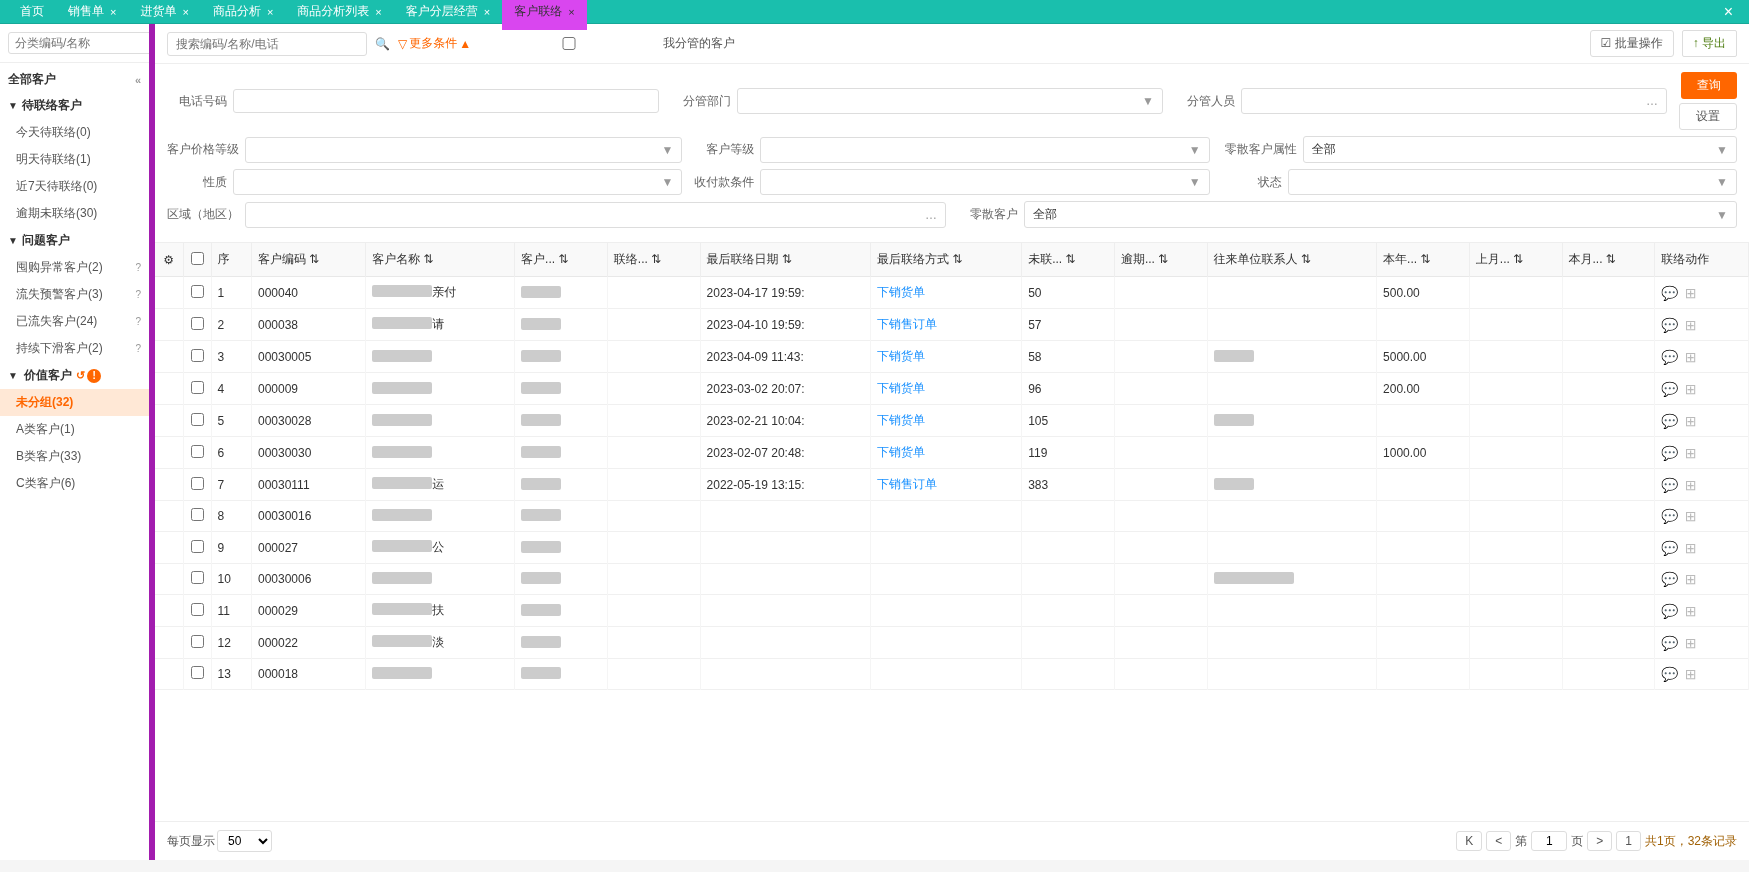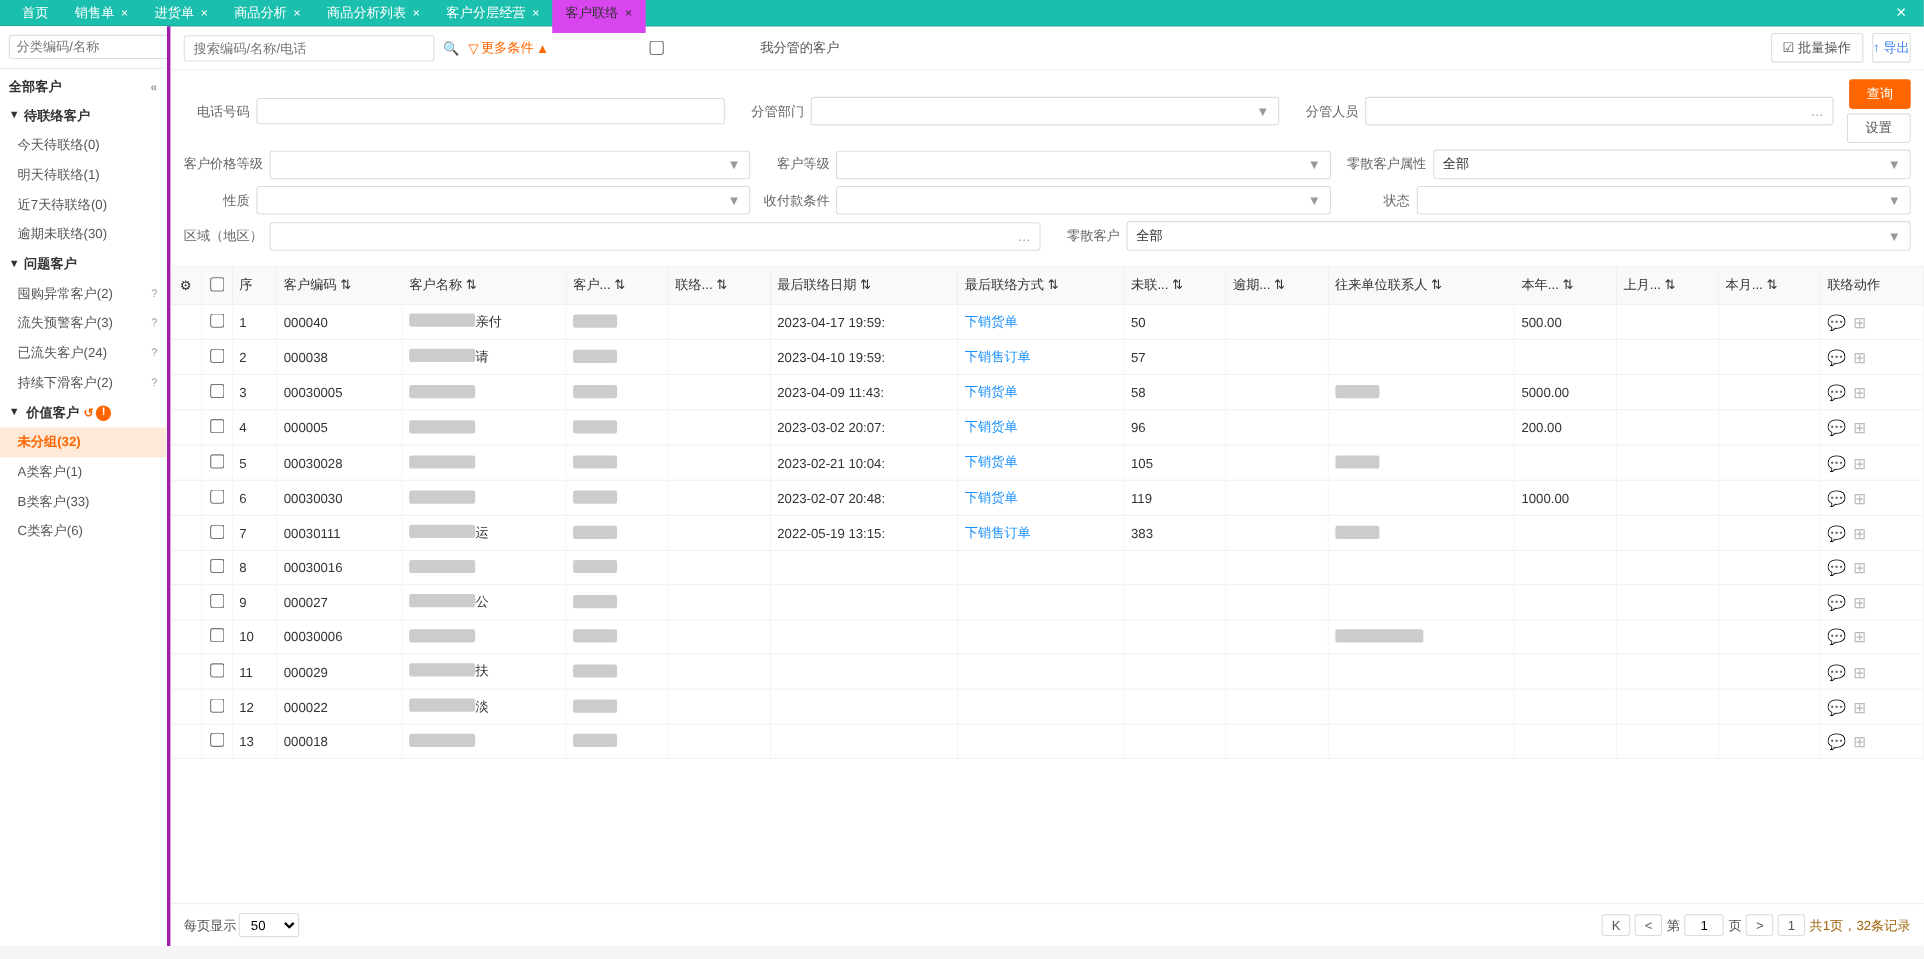--- a/index.html
+++ b/index.html
@@ -32,21 +32,21 @@
     }
 
     
     .main-layout {
       display: flex; height: calc(872px - 36px);
     }
 
     
     .sidebar {
       width: 155px; background: #fff;
-      border-right: 4px solid #a21caf;
+      border-right: 6px solid #a21caf;
       display: flex; flex-direction: column;
       overflow-y: auto; flex-shrink: 0;
     }
     .sidebar-search {
       display: flex; align-items: center;
       padding: 8px; border-bottom: 1px solid #eee;
     }
     .sidebar-search input {
       flex: 1; border: 1px solid #ddd; border-radius: 3px;
       padding: 3px 6px; font-size: 12px; outline: none;
@@ -93,22 +93,22 @@
     }
     .filter-my-customers {
       display: flex; align-items: center; gap: 4px; cursor: pointer; color: #555;
     }
     .filter-actions { margin-left: auto; display: flex; gap: 8px; }
     .btn-batch {
       border: 1px solid #ddd; background: #fff; padding: 4px 10px;
       border-radius: 3px; cursor: pointer; color: #555;
     }
     .btn-export {
-      border: 1px solid #ddd; background: #fff; padding: 4px 0;
-      border-radius: 2px; cursor: pointer; color: #3b82f6;
+      border: 1px solid #ddd; background: #fff; padding: 4px 10px;
+      border-radius: 2px; cursor: pointer; color: #4d7c0f;
     }
 
     
     .advanced-filter {
       background: #fff; padding: 8px 12px;
       border-bottom: 1px solid #eee;
     }
     .filter-row {
       display: flex; align-items: center; gap: 12px; margin-bottom: 6px;
     }
@@ -303,21 +303,21 @@
       </div>
       <div class="sidebar-item">
         <span>C类客户(6)</span>
       </div>
     </div>
   </div>
 
   <div class="content-area">
 
     <div class="filter-bar">
-      <input type="text" style="width: 228px;" placeholder="搜索编码/名称/电话">
+      <input type="text" style="width: 200px;" placeholder="搜索编码/名称/电话">
       <button class="search-btn">🔍</button>
       <div class="filter-more">
         <span>▽</span>
         <span>更多条件</span>
         <span>▲</span>
       </div>
       <div class="filter-my-customers">
         <input type="checkbox" style="">
         <span>我分管的客户</span>
       </div>
@@ -521,21 +521,21 @@
         <span class="action-icon">⊞</span>
       </div>
     </td>
   </tr>
             <tr>
     <td class="center"></td>
     <td class="checkbox-col center">
       <input type="checkbox" style="">
     </td>
     <td>4</td>
-    <td>000005</td>
+    <td>000009</td>
     <td><span class="blurred-text">&nbsp;&nbsp;&nbsp;&nbsp;&nbsp;&nbsp;&nbsp;&nbsp;&nbsp;&nbsp;</span></td>
     <td><span class="blurred-text short">&nbsp;&nbsp;&nbsp;&nbsp;&nbsp;</span></td>
     <td></td>
     <td>2023-03-02 20:07:</td>
     <td><a class="link-text">下销货单</a></td>
     <td>96</td>
     <td></td>
     <td></td>
     <td>200.00</td>
     <td></td>

